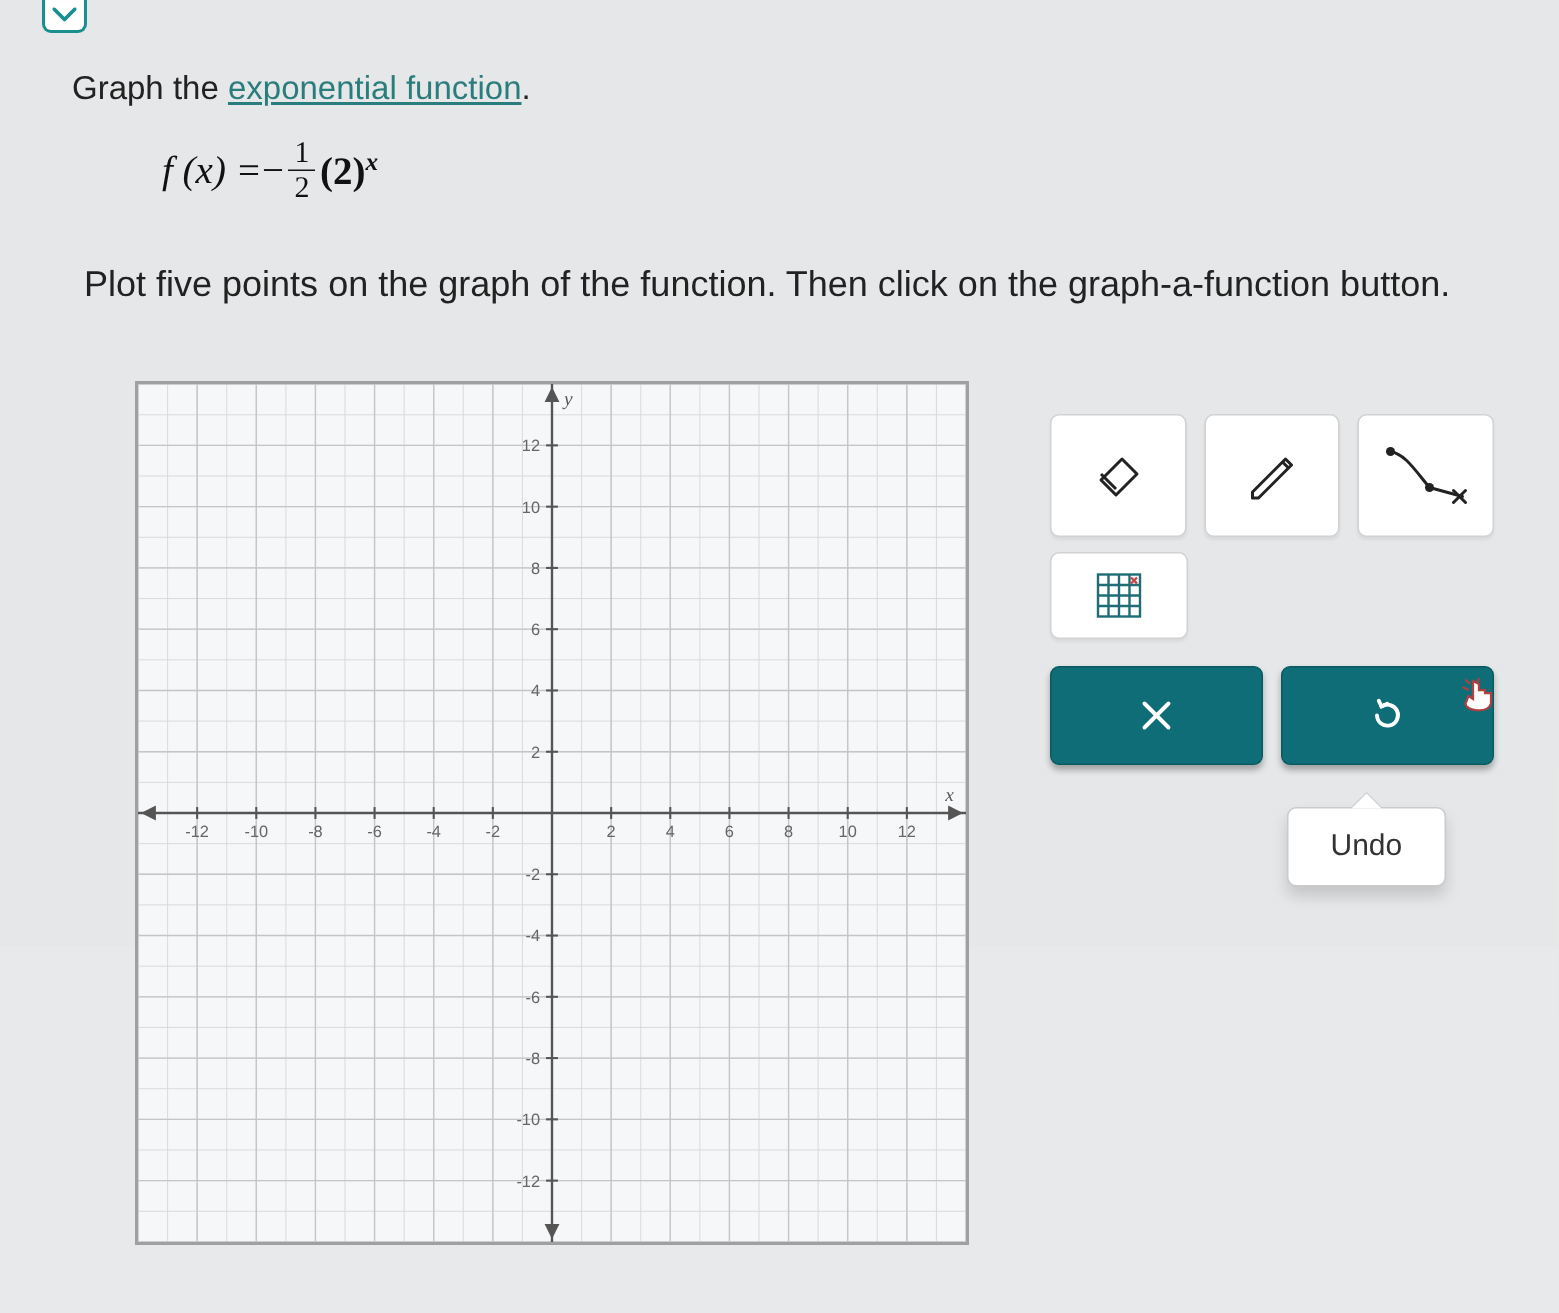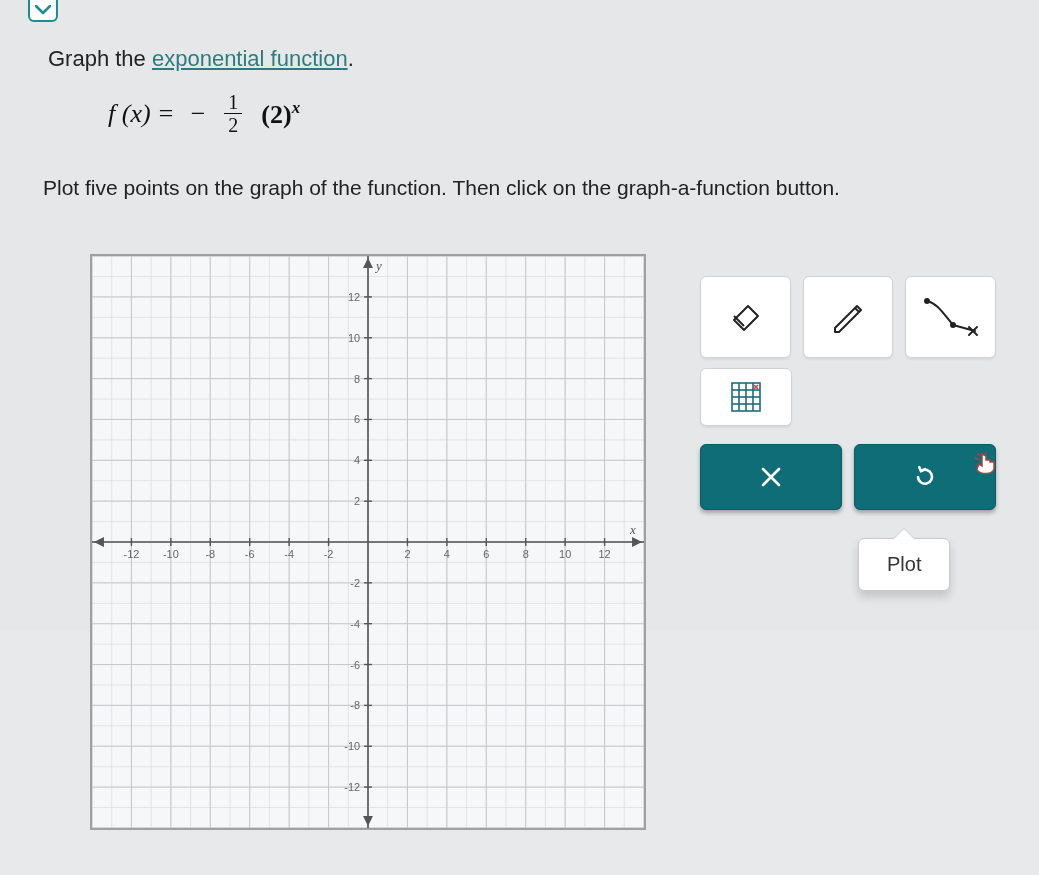--- a/index.html
+++ b/index.html
@@ -52,40 +52,40 @@
   .equation {
     position: absolute;
     left: 108px;
     top: 92px;
     font-family: "Times New Roman", serif;
     font-size: 26px;
     font-style: italic;
     color: #111;
     display: flex;
     align-items: center;
-    gap: 16px;
+    gap: 0;
   }
   .frac {
     display: inline-flex;
     flex-direction: column;
     align-items: center;
     font-style: normal;
     font-size: 20px;
     line-height: 1;
     margin: 0 3px;
   }
   .frac .num { border-bottom: 1.5px solid #111; padding: 0 4px 1px; }
   .frac .den { padding-top: 1px; }
   .sup { font-size: 0.65em; vertical-align: super; font-style: italic; }
   .instructions {
     position: absolute;
-    left: 43px;
+    left: 56px;
     top: 176px;
     right: 0;
-    font-size: 21px;
+    font-size: 24px;
     color: #222;
   }
 
   .graph-wrap {
     position: absolute;
     left: 90px;
     top: 254px;
     width: 556px;
     height: 576px;
     border: 2px solid #9fa0a1;
@@ -392,21 +392,21 @@
           <g stroke="#fff" stroke-width="2.6" fill="none" stroke-linecap="round">
             <path d="M6 13 A7 7 0 1 0 9 7"></path>
             <polyline points="6,4 9,7 12,4" transform="rotate(20 9 7)"></polyline>
           </g>
         </svg>
       </div>
     </div>
   </div>
 
   <div class="tooltip">
-    <span>Plot</span>
+    <span>Undo</span>
   </div>
 
   <svg class="cursor-icon" width="28" height="28" viewBox="0 0 28 28">
     <g>
       <path d="M10 4 L10 16 L7 14 L5 19 C5 24 20 26 22 19 L22 12 L18 12 L18 10 L14 10 L14 6 Z" fill="#fff" stroke="#b04040" stroke-width="1.5"></path>
       <line x1="3" y1="8" x2="7" y2="10" stroke="#b04040" stroke-width="1.5"></line>
       <line x1="5" y1="3" x2="8" y2="6" stroke="#b04040" stroke-width="1.5"></line>
       <line x1="14" y1="2" x2="13" y2="5" stroke="#b04040" stroke-width="1.5"></line>
     </g>
   </svg>

